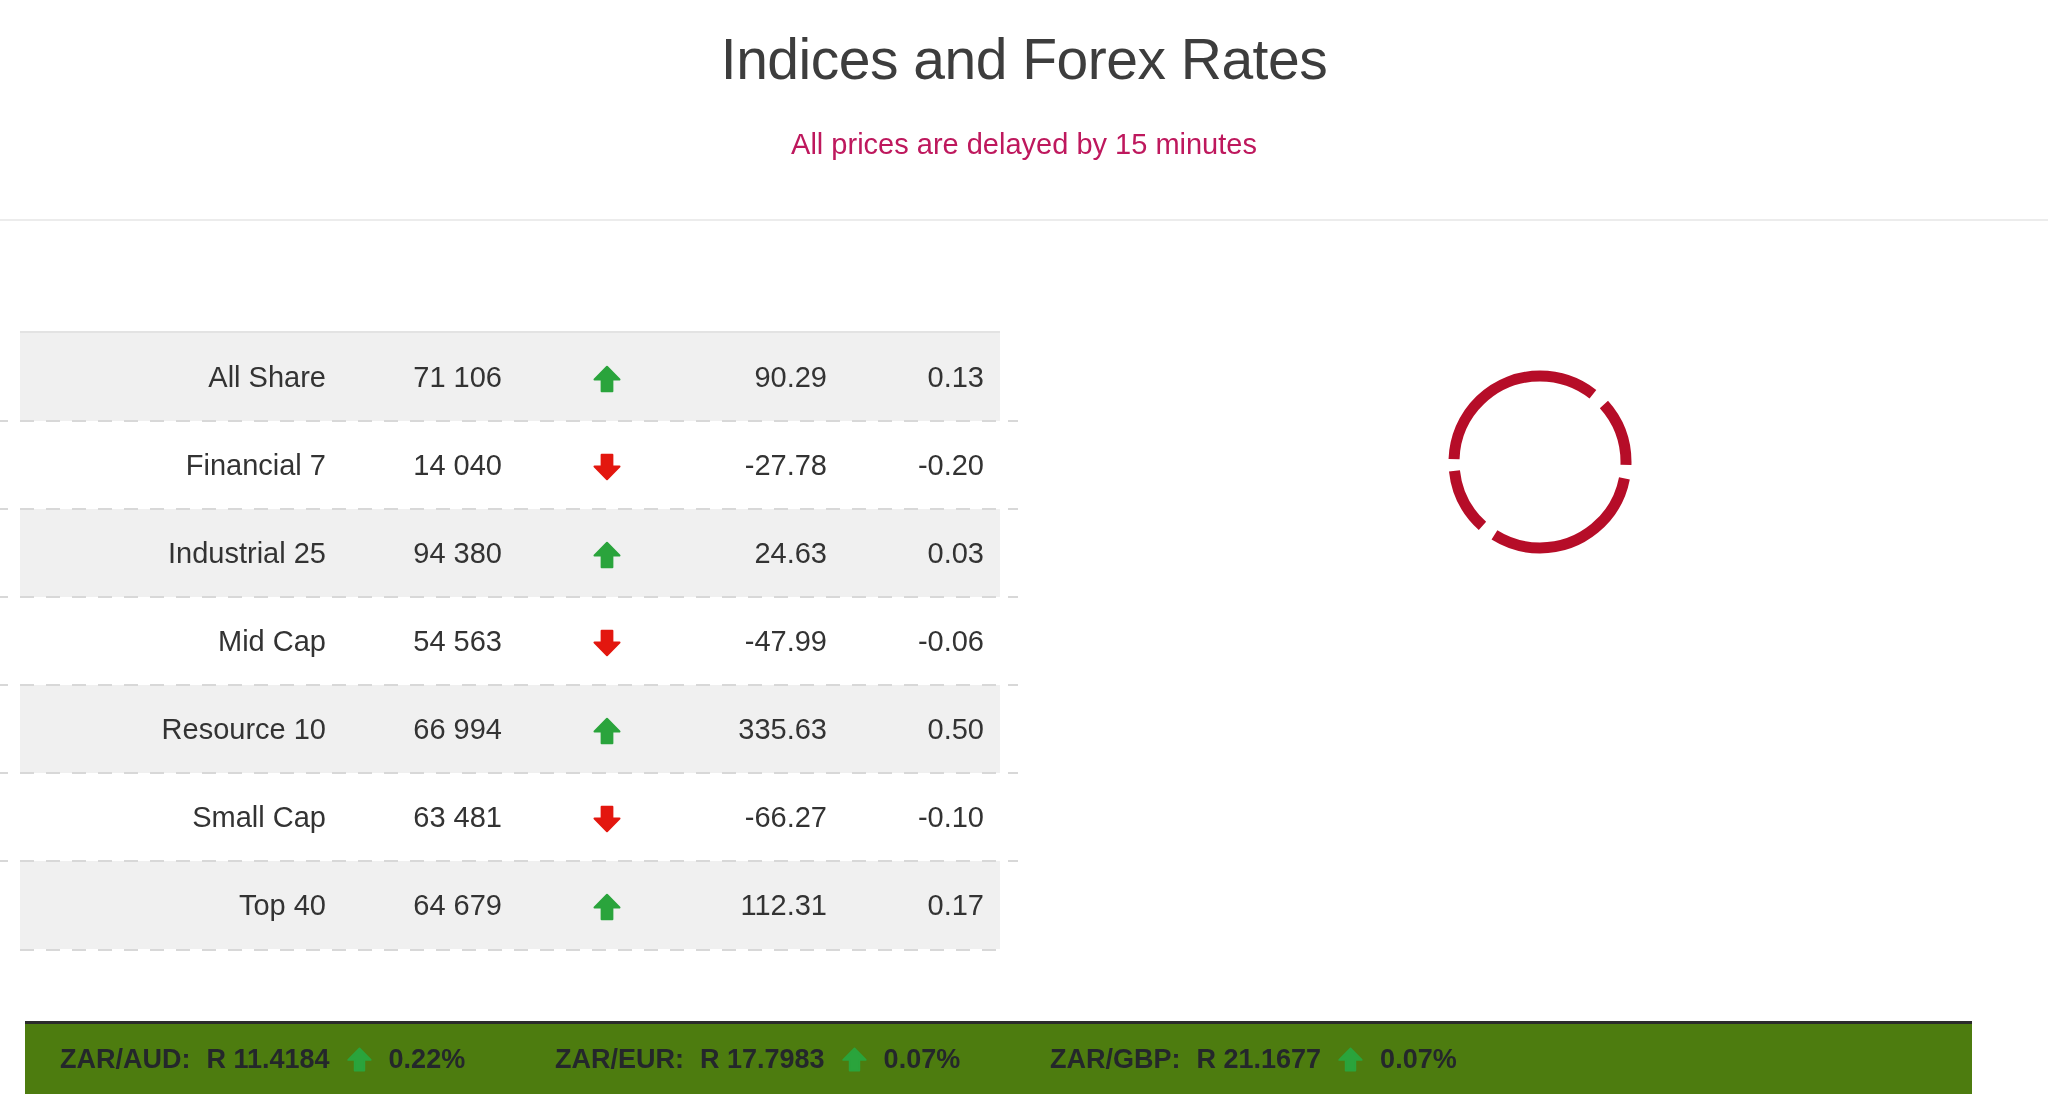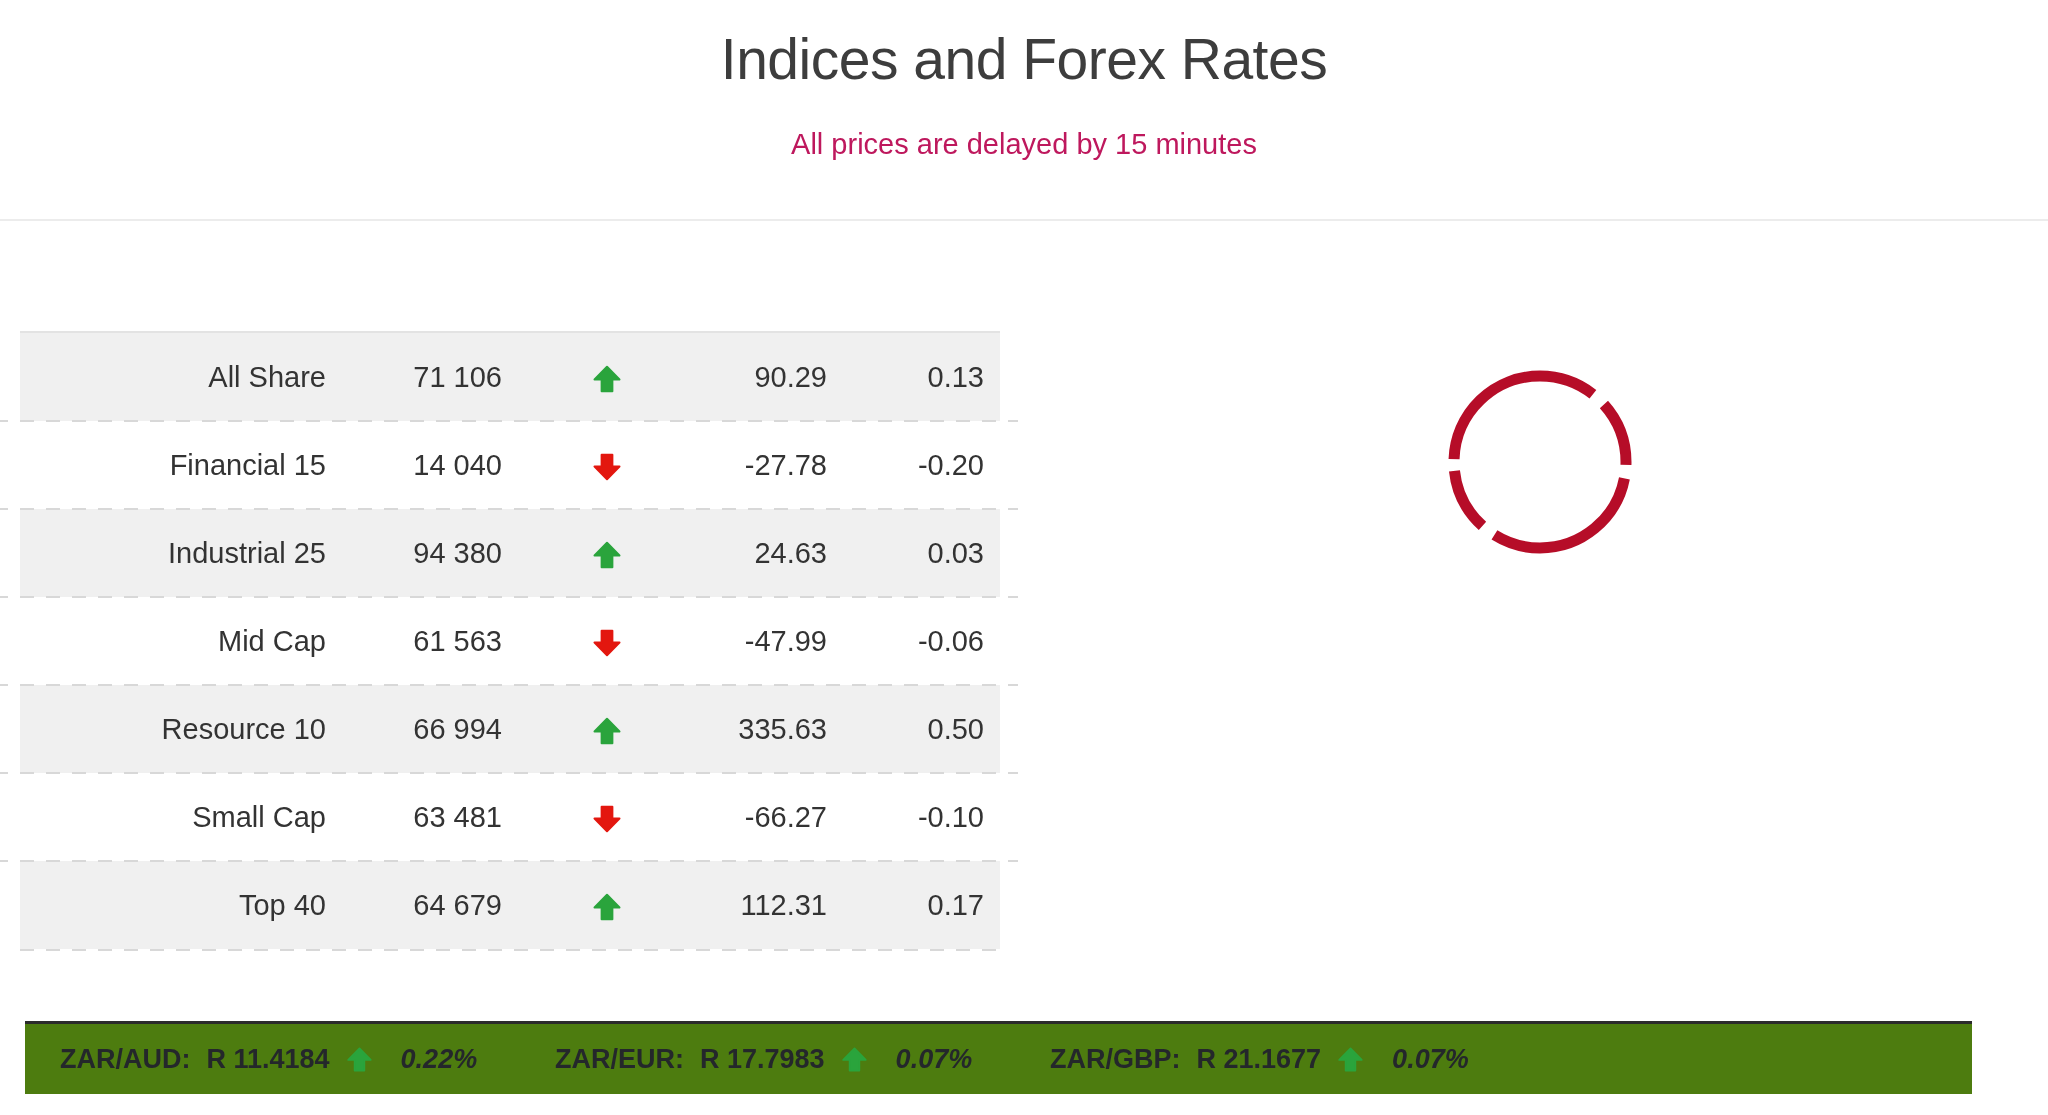--- a/index.html
+++ b/index.html
@@ -104,21 +104,21 @@
   .forex-quote {
     display: flex;
     align-items: center;
     gap: 16px;
     font-size: 27px;
     font-weight: 700;
     color: #24272b;
     white-space: nowrap;
   }
   .forex-quote .trend-arrow { width: 27px; height: 27px; }
-  .forex-pct { margin-left: 12px; font-style: italic; }
+  .forex-pct { margin-left: 0; }
 </style>
 </head>
 <body>
 
 <div class="page">
 
   <h1 class="page-title">Indices and Forex Rates</h1>
   <div class="page-subtitle">All prices are delayed by 15 minutes</div>
   <div class="header-divider"></div>
 
@@ -132,21 +132,21 @@
             <svg viewBox="0 0 24 24" aria-hidden="true">
               <path d="M12 2.2 L22 12.4 L16.3 12.4 L16.3 21.8 L7.7 21.8 L7.7 12.4 L2 12.4 Z" fill="currentColor" stroke="currentColor" stroke-width="1.6" stroke-linejoin="round"></path>
             </svg>
           </span>
         </div>
         <div class="cell-change">90.29</div>
         <div class="cell-pct">0.13</div>
       </div>
 
       <div class="index-row">
-        <div class="cell-name">Financial 15</div>
+        <div class="cell-name">Financial 7</div>
         <div class="cell-value">14 040</div>
         <div class="cell-arrow">
           <span class="trend-arrow" data-dir="down">
             <svg viewBox="0 0 24 24" aria-hidden="true">
               <path d="M12 2.2 L22 12.4 L16.3 12.4 L16.3 21.8 L7.7 21.8 L7.7 12.4 L2 12.4 Z" fill="currentColor" stroke="currentColor" stroke-width="1.6" stroke-linejoin="round"></path>
             </svg>
           </span>
         </div>
         <div class="cell-change">-27.78</div>
         <div class="cell-pct">-0.20</div>
@@ -161,21 +161,21 @@
               <path d="M12 2.2 L22 12.4 L16.3 12.4 L16.3 21.8 L7.7 21.8 L7.7 12.4 L2 12.4 Z" fill="currentColor" stroke="currentColor" stroke-width="1.6" stroke-linejoin="round"></path>
             </svg>
           </span>
         </div>
         <div class="cell-change">24.63</div>
         <div class="cell-pct">0.03</div>
       </div>
 
       <div class="index-row">
         <div class="cell-name">Mid Cap</div>
-        <div class="cell-value">61 563</div>
+        <div class="cell-value">54 563</div>
         <div class="cell-arrow">
           <span class="trend-arrow" data-dir="down">
             <svg viewBox="0 0 24 24" aria-hidden="true">
               <path d="M12 2.2 L22 12.4 L16.3 12.4 L16.3 21.8 L7.7 21.8 L7.7 12.4 L2 12.4 Z" fill="currentColor" stroke="currentColor" stroke-width="1.6" stroke-linejoin="round"></path>
             </svg>
           </span>
         </div>
         <div class="cell-change">-47.99</div>
         <div class="cell-pct">-0.06</div>
       </div>

